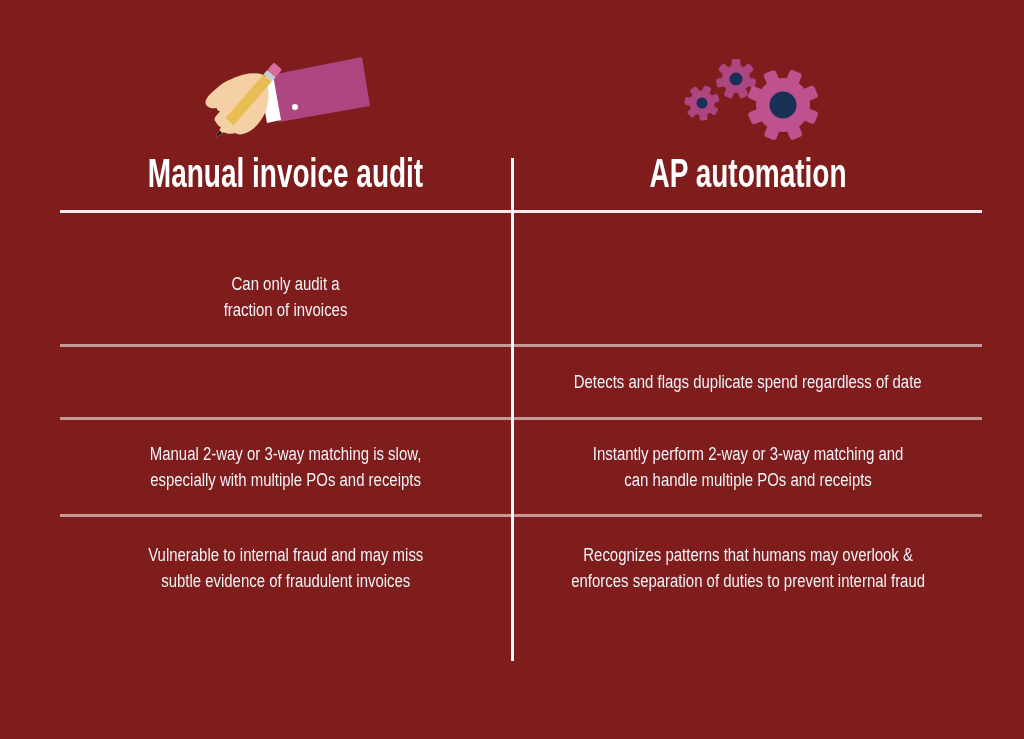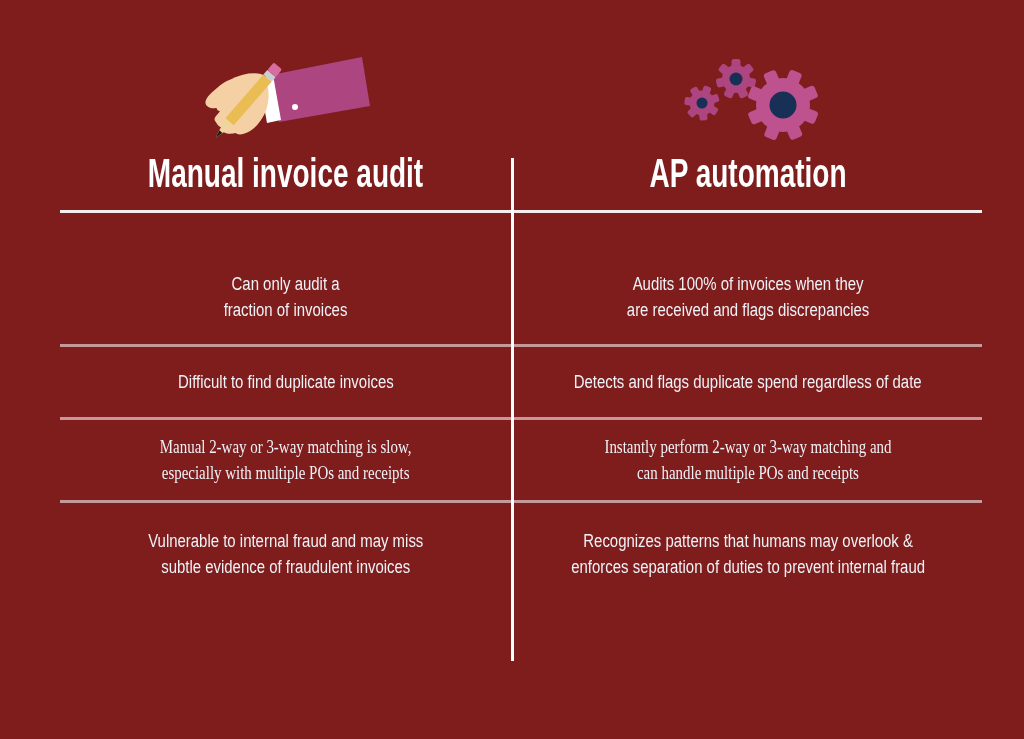--- a/index.html
+++ b/index.html
@@ -39,21 +39,21 @@
     left: 511px; top: 158px;
     width: 3px; height: 503px;
     background: #FFFFFF;
   }
   .table { position: absolute; left: 60px; top: 213px; width: 922px; margin-top: 36px; }
   .row { position: relative; width: 100%; box-sizing: border-box; }
   .row + .row { border-top: 3px solid rgba(255,255,255,0.55); }
   .r1 { height: 95px; }
   .r2 { height: 73px; }
   .r3 { height: 96px; }
-  .r4 { height: 83px; font-family: Liberation Serif, serif; }
+  .r4 { height: 97px; }
   .r5 { height: 104px; }
   .cell {
     position: absolute; top: 0; bottom: 0;
     display: flex; align-items: center; justify-content: center;
   }
   .cell.left  { left: 0;    width: 451px; }
   .cell.right { left: 454px; width: 468px; }
   .cell-text {
     color: #EFF2F7;
     font-size: 18px;
@@ -150,29 +150,22 @@
 
   <div class="header-line"></div>
   <div class="v-divider"></div>
 
   <div class="table">
     <div class="row r1">
       <div class="cell left">
           <div class="cell-text">Can only audit a
 fraction of invoices</div>
         </div>
-      <div class="cell right">
-          <div class="cell-text">Audits 100% of invoices when they
-are received and flags discrepancies</div>
-        </div>
     </div>
     <div class="row r2">
-      <div class="cell left">
-          <div class="cell-text">Difficult to find duplicate invoices</div>
-        </div>
       <div class="cell right">
           <div class="cell-text">Detects and flags duplicate spend regardless of date</div>
         </div>
     </div>
     <div class="row r4">
       <div class="cell left">
           <div class="cell-text">Manual 2-way or 3-way matching is slow,
 especially with multiple POs and receipts</div>
         </div>
       <div class="cell right">

